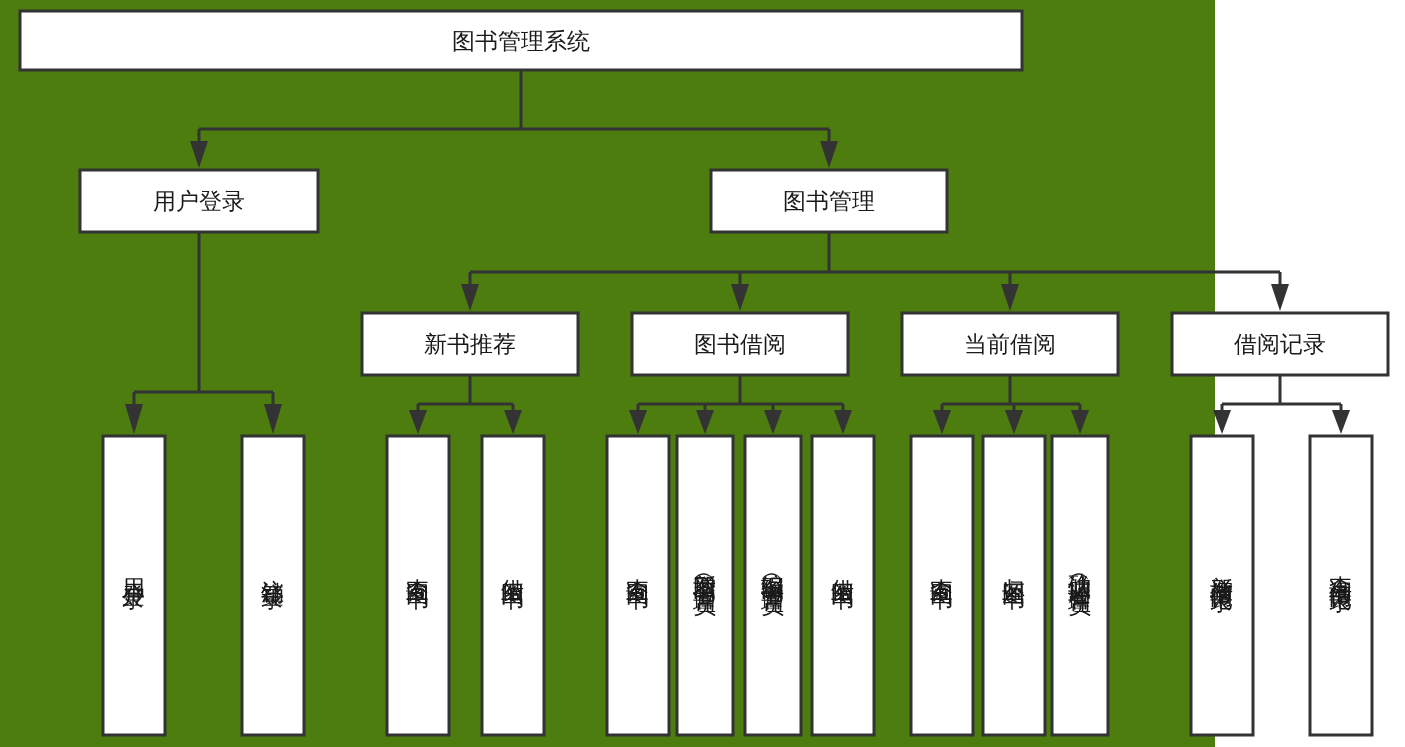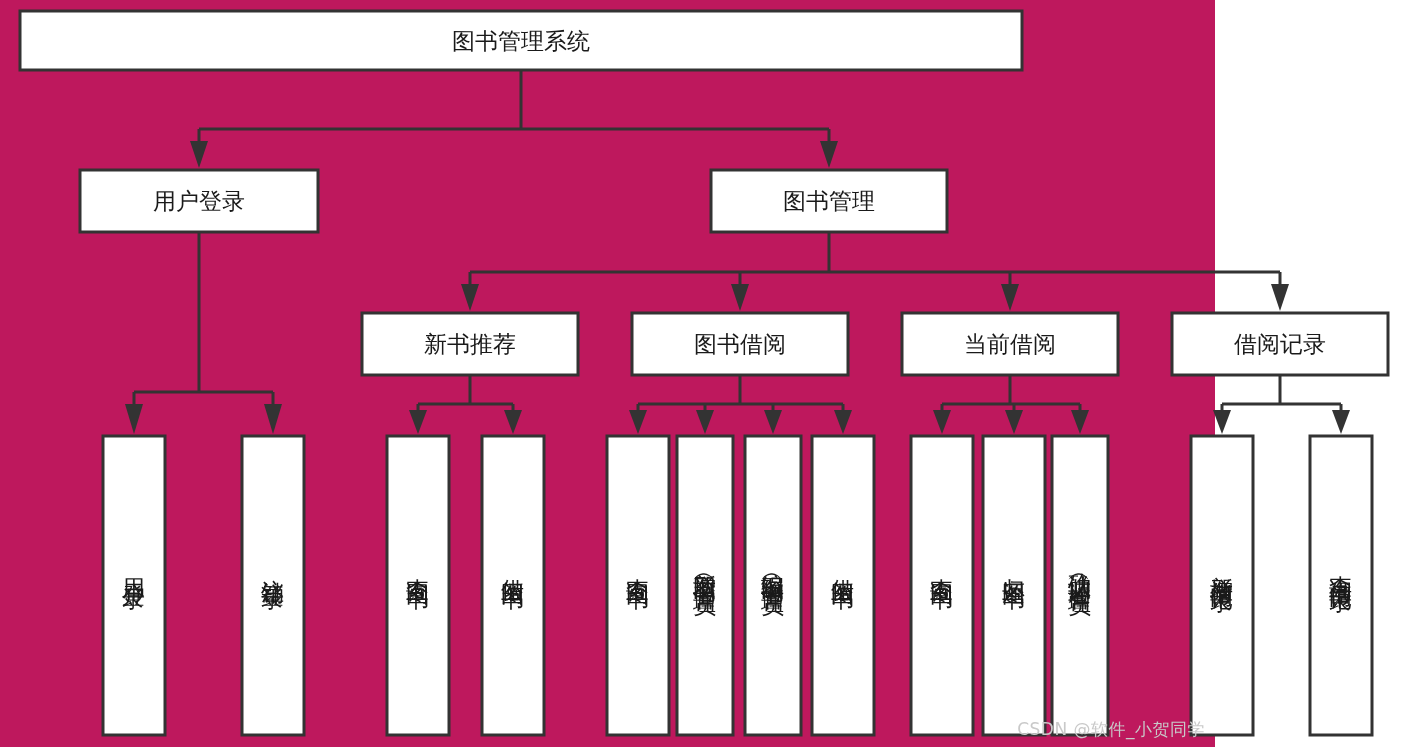--- a/index.html
+++ b/index.html
@@ -10,21 +10,21 @@
   body {
     width: 1405px;
     height: 747px;
     font-family: "DejaVu Sans", "Liberation Sans", sans-serif;
     overflow: hidden;
   }
   #diagram-root {
     position: relative;
     width: 1215px;
     height: 747px;
-    background: #be185d;
+    background: #4d7c0f;
   }
   svg#tree-svg {
     position: absolute;
     top: 0;
     left: 0;
     width: 1405px;
     height: 747px;
     display: block;
   }
   .node-box {
@@ -241,15 +241,14 @@
       <rect class="node-box" x="1191" y="436" width="62" height="299"></rect>
       <text class="node-label-v" x="1222" y="566.42578125" font-size="23">新增借阅记录</text>
     </g>
     <g>
       <rect class="node-box" x="1310" y="436" width="62" height="299"></rect>
       <text class="node-label-v" x="1341" y="566.42578125" font-size="23">查询借阅记录</text>
     </g>
 
   </svg>
 
-  <div class="watermark">CSDN @软件_小贺同学</div>
 
 </div>
 
 </body></html>

